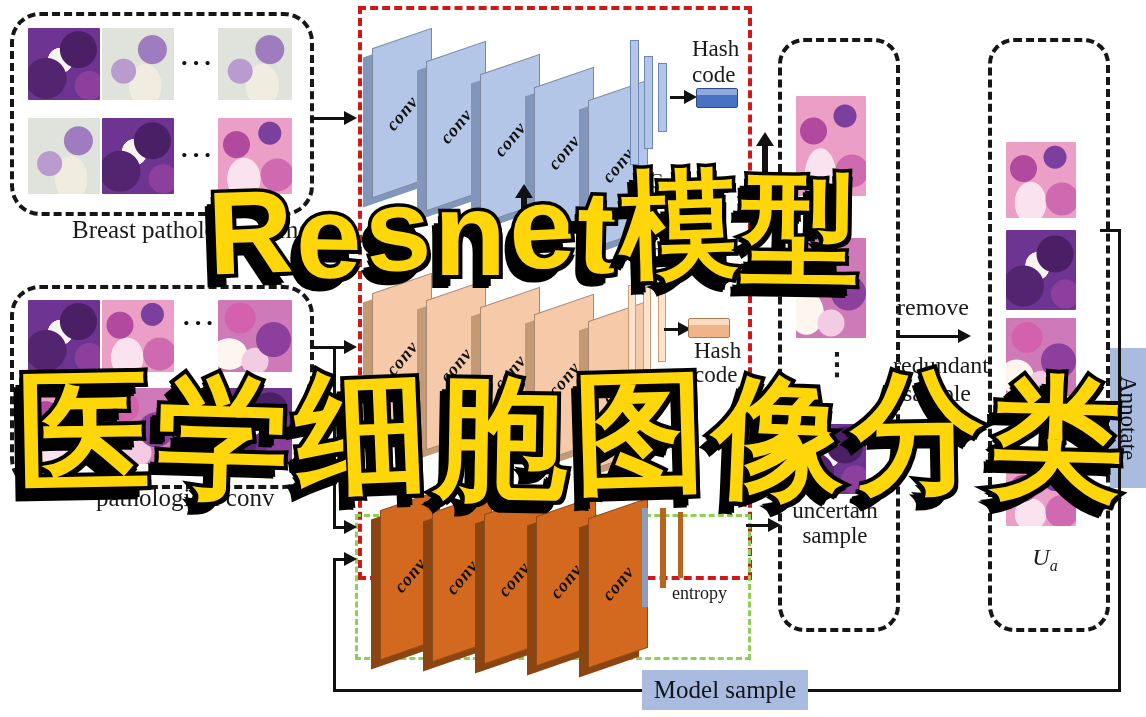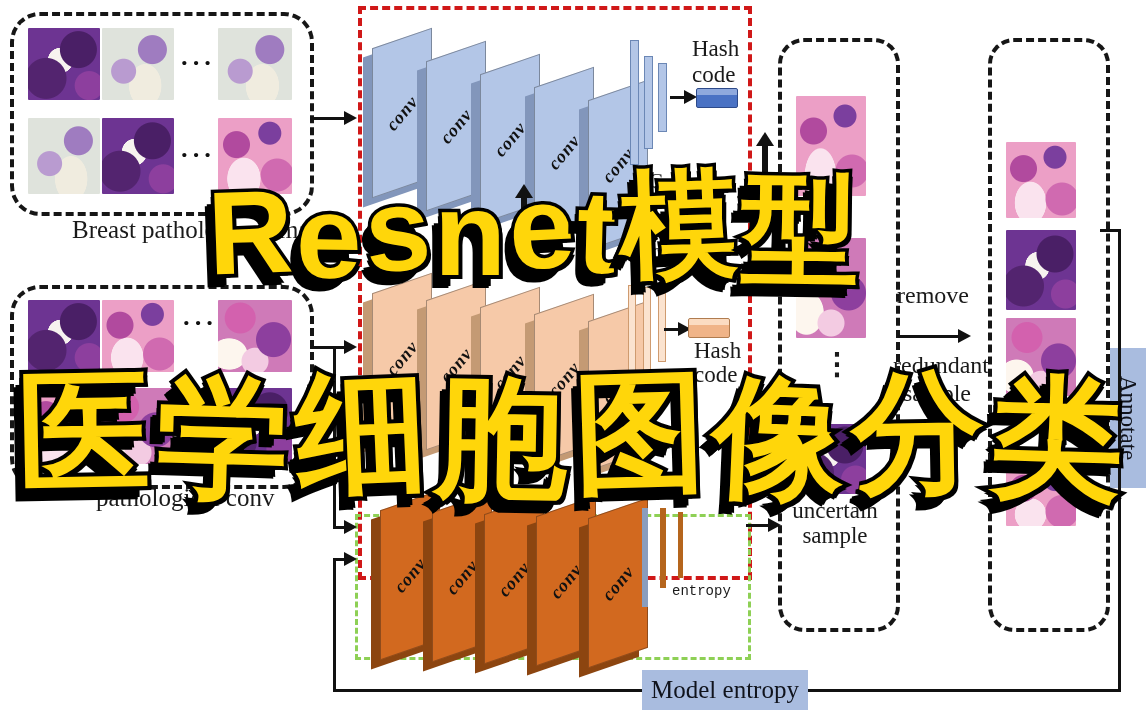--- a/index.html
+++ b/index.html
@@ -183,37 +183,40 @@
     </div>
   <div class="slab slab-orange" style="left:536px;top:506px;">
       <span class="convtxt">conv</span>
     </div>
   <div class="slab slab-orange" style="left:588px;top:508px;">
       <span class="convtxt">conv</span>
     </div>
   <div class="bar" style="left:642px;top:508px;width:6px;height:99px;background:#8a9dbd;"></div>
   <div class="bar" style="left:660px;top:508px;width:6px;height:80px;background:#b5651d;"></div>
   <div class="bar" style="left:678px;top:512px;width:5px;height:66px;background:#b5651d;"></div>
-  <div class="lbl" style="left:672px;top:583px;font-size:14px;font-family:Liberation Mono, monospace;">entropy</div>
+  <div class="lbl" style="left:672px;top:583px;font-size:18px;">entropy</div>
 
   <div class="dashbox" style="left:778px;top:38px;width:114px;height:586px;border-radius:26px;"></div>
   <div class="pimg pv2" style="left:796px;top:96px;width:70px;height:100px;"></div>
   <div class="pimg pv5" style="left:796px;top:238px;width:70px;height:100px;"></div>
   <div class="lbl" style="left:822px;top:346px;font-size:30px;font-weight:bold;">⋮</div>
   <div class="pimg pv4" style="left:796px;top:424px;width:70px;height:70px;"></div>
   <div class="lbl" style="left:778px;top:498px;width:114px;text-align:center;font-size:23px;">uncertain</div>
   <div class="lbl" style="left:778px;top:523px;width:114px;text-align:center;font-size:23px;">sample</div>
 
   <div class="dashbox" style="left:988px;top:38px;width:114px;height:586px;border-radius:26px;"></div>
   <div class="pimg pv2" style="left:1006px;top:142px;width:70px;height:76px;"></div>
   <div class="pimg pv4" style="left:1006px;top:230px;width:70px;height:80px;"></div>
   <div class="pimg pv5" style="left:1006px;top:318px;width:70px;height:78px;"></div>
   <div class="pimg pv2" style="left:1006px;top:468px;width:70px;height:58px;"></div>
-
-  <div class="lbl" style="left:897px;top:282px;font-size:24px;">remove</div>
+  <div class="lbl" style="left:988px;top:544px;width:114px;text-align:center;font-size:24px;font-style:italic;">
+    <span>U</span><sub style="font-size:16px;">a</sub>
+  </div>
+
+  <div class="lbl" style="left:897px;top:294px;font-size:24px;">remove</div>
   <div class="hline" style="left:898px;top:335px;width:62px;"></div>
   <div class="ah-right" style="left:958px;top:329px;"></div>
   <div class="lbl" style="left:893px;top:352px;font-size:24px;">redundant</div>
   <div class="lbl" style="left:903px;top:380px;font-size:24px;">sample</div>
 
   <div class="hline" style="left:310px;top:117px;width:36px;"></div>
   <div class="ah-right" style="left:344px;top:111px;"></div>
 
   <div class="hline" style="left:310px;top:346px;width:36px;"></div>
   <div class="ah-right" style="left:344px;top:340px;"></div>
@@ -230,19 +233,19 @@
   <div class="vline" style="left:1118px;top:229px;height:462px;z-index:12;"></div>
   <div class="hline" style="left:1100px;top:229px;width:21px;"></div>
 
   <div class="hline" style="left:746px;top:524px;width:24px;"></div>
   <div class="ah-right" style="left:768px;top:518px;"></div>
 
   <div class="annotate-strip" style="left:1110px;top:348px;width:36px;height:140px;z-index:10;">
     <span>Annotate</span>
   </div>
   <div class="bluebox-ui" style="left:642px;top:670px;width:166px;height:40px;z-index:10;">
-    <span>Model entropy</span>
+    <span>Model sample</span>
   </div>
 
   <div class="overlay overlay-line1"><span style="transform: rotate(-1deg) translateY(-3px);">R</span><span style="transform: rotate(1.7deg) translateY(3px);">e</span><span style="transform: rotate(-2.4deg) translateY(-3px);">s</span><span style="transform: rotate(1deg) translateY(3px);">n</span><span style="transform: rotate(-1.7deg) translateY(-3px);">e</span><span style="transform: rotate(2.4deg) translateY(3px);">t</span><span style="transform: rotate(-1deg) translateY(-3px);">模</span><span style="transform: rotate(1.7deg) translateY(3px);">型</span></div>
   <div class="overlay overlay-line2"><span style="transform: rotate(-1deg) translateY(-3px);">医</span><span style="transform: rotate(1.7deg) translateY(3px);">学</span><span style="transform: rotate(-2.4deg) translateY(-3px);">细</span><span style="transform: rotate(1deg) translateY(3px);">胞</span><span style="transform: rotate(-1.7deg) translateY(-3px);">图</span><span style="transform: rotate(2.4deg) translateY(3px);">像</span><span style="transform: rotate(-1deg) translateY(-3px);">分</span><span style="transform: rotate(1.7deg) translateY(3px);">类</span></div>
 
 </div>
 
 </body></html>

